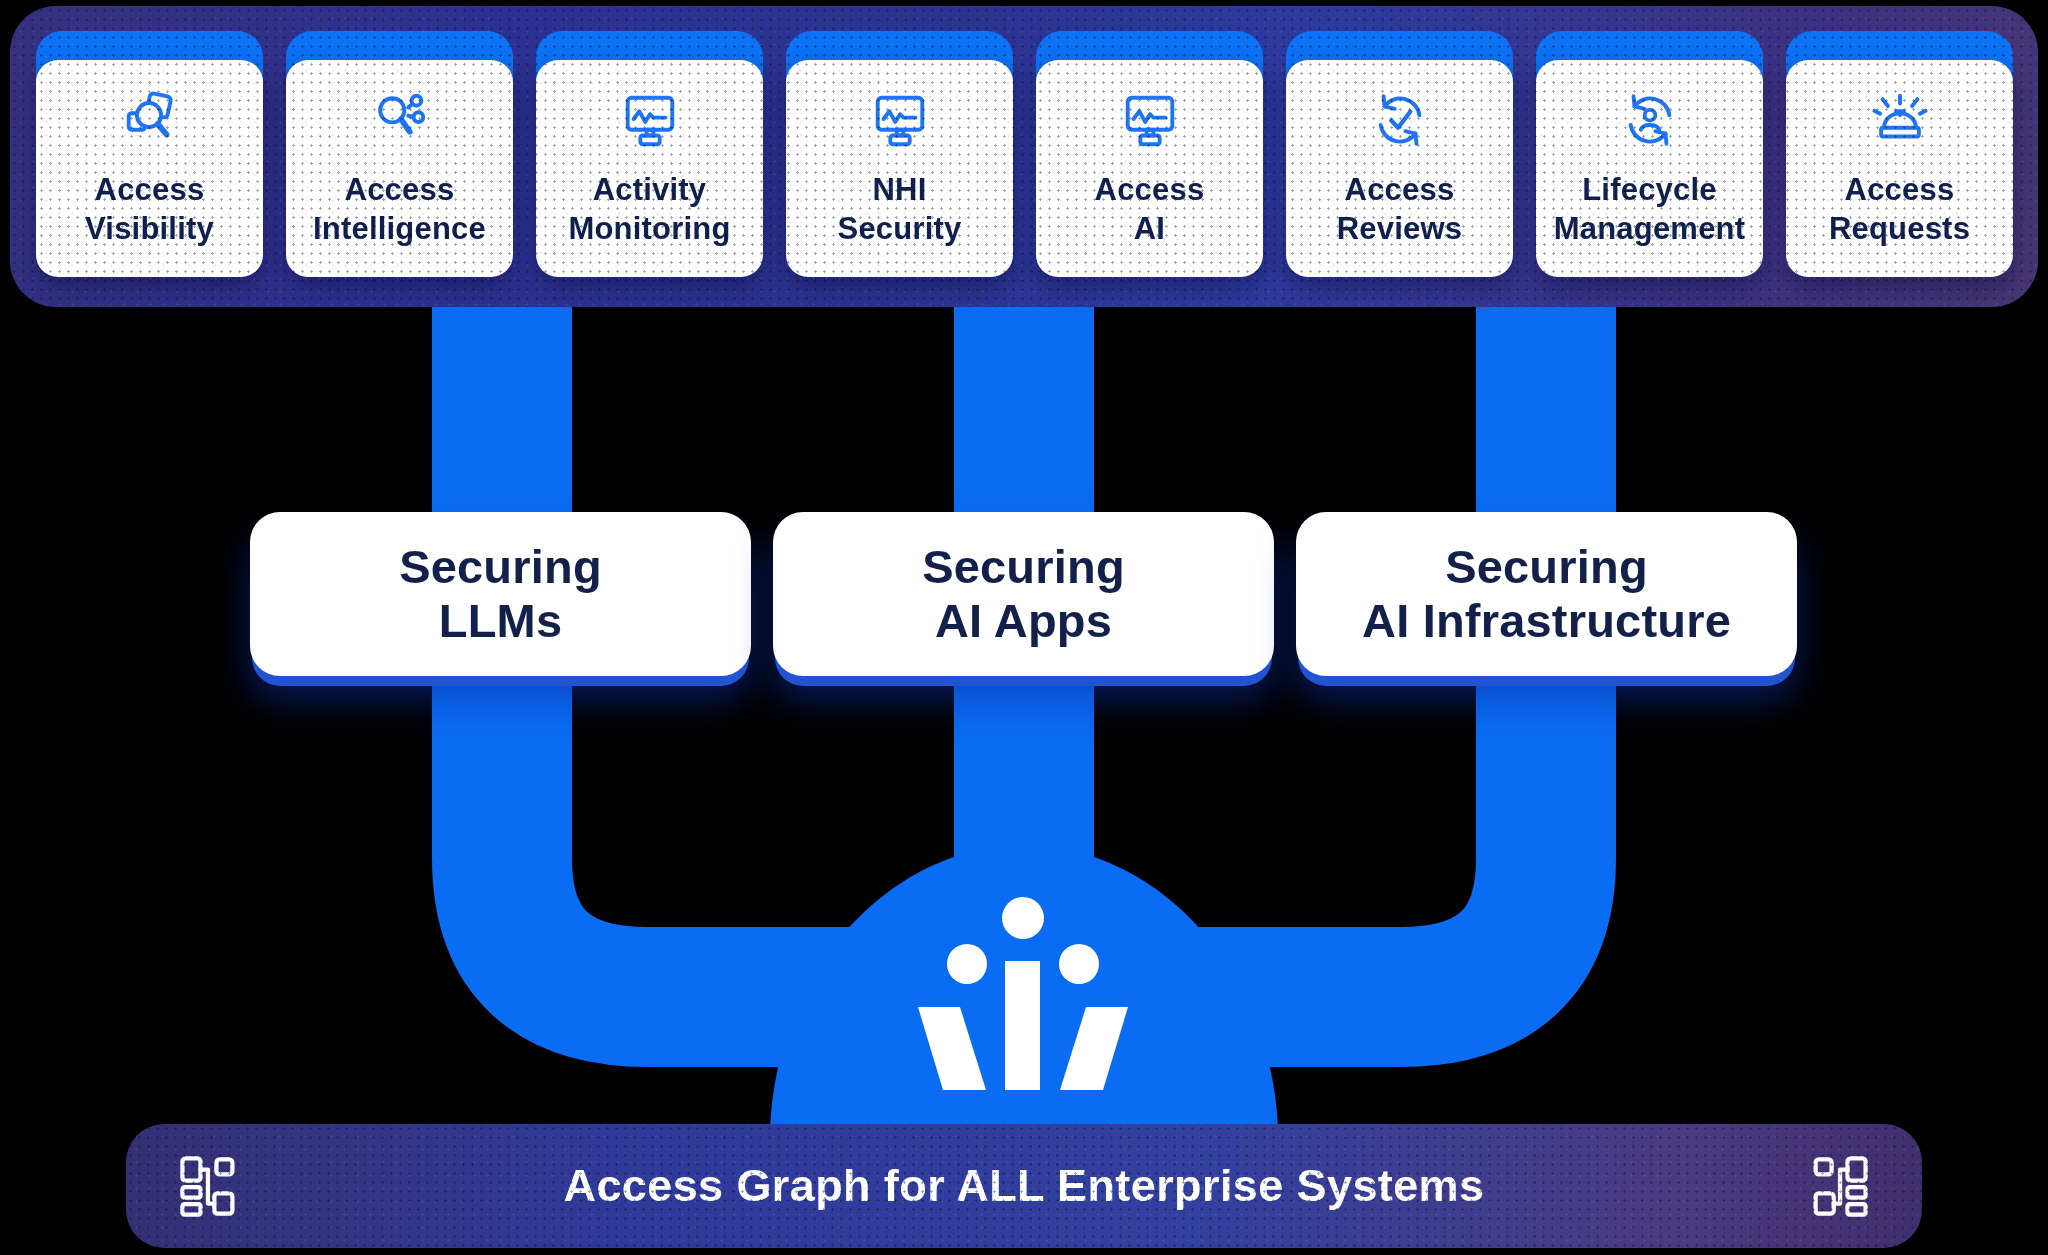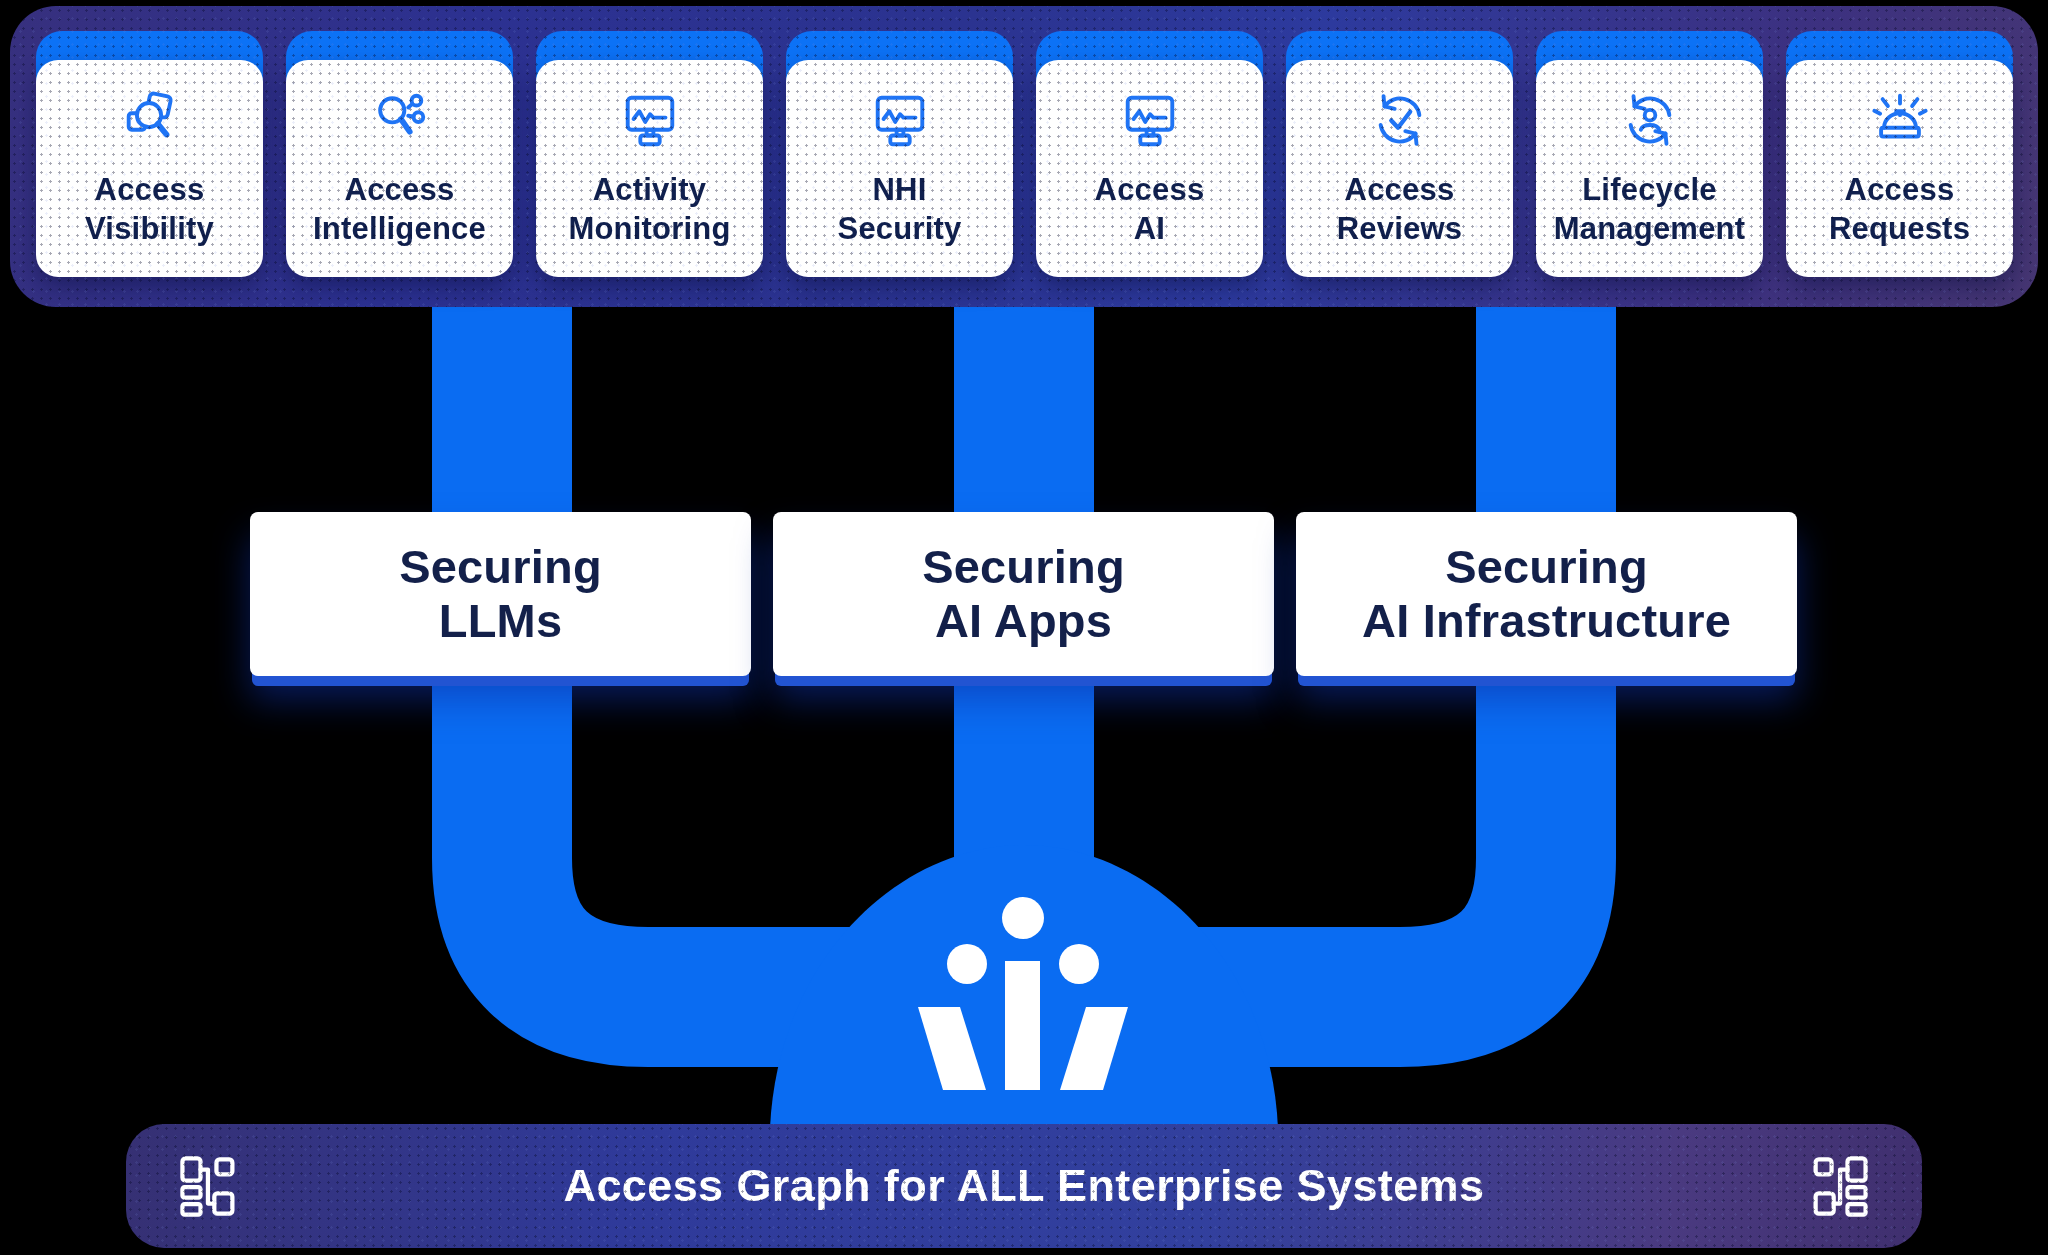--- a/index.html
+++ b/index.html
@@ -23,21 +23,21 @@
   .cap{position:absolute;left:0;right:0;top:-29px;height:96px;background:#0c72f6;border-radius:26px;}
   .pbody{position:absolute;inset:0;background:#fff;border-radius:22px;
          box-shadow:0 10px 22px rgba(7,12,60,.45);
          display:flex;flex-direction:column;align-items:center;padding-top:28px;box-sizing:border-box;}
   .icon-wrap{height:64px;display:flex;align-items:center;justify-content:center;color:#1f74f5;}
   .icon-svg{width:62px;height:62px;display:block;}
   .plabel{margin-top:18px;font-size:31px;font-weight:600;color:#10204e;
           text-align:center;line-height:1.27;white-space:pre-line;letter-spacing:.2px;}
 
   
-  .scard{position:absolute;top:512px;width:501px;height:164px;background:#fff;border-radius:8px;z-index:2;
+  .scard{position:absolute;top:512px;width:501px;height:164px;background:#fff;border-radius:30px;z-index:2;
          display:flex;align-items:center;justify-content:center;
          box-shadow:0 12px 0 -2px #2254d2,0 24px 36px rgba(12,48,165,.55);}
   .scard-1{left:250px;} .scard-2{left:773px;} .scard-3{left:1296px;}
   .slabel{font-size:47px;font-weight:600;color:#13204a;text-align:center;
           line-height:1.15;white-space:pre-line;letter-spacing:.2px;}
 
   
   .banner{position:absolute;left:126px;top:1124px;width:1796px;height:124px;border-radius:38px;z-index:3;
           display:flex;align-items:center;justify-content:center;
           background:linear-gradient(97deg,#363073 0%,#2f3a9a 28%,#32409e 60%,#4a3a80 86%,#3f2f6e 100%);}

